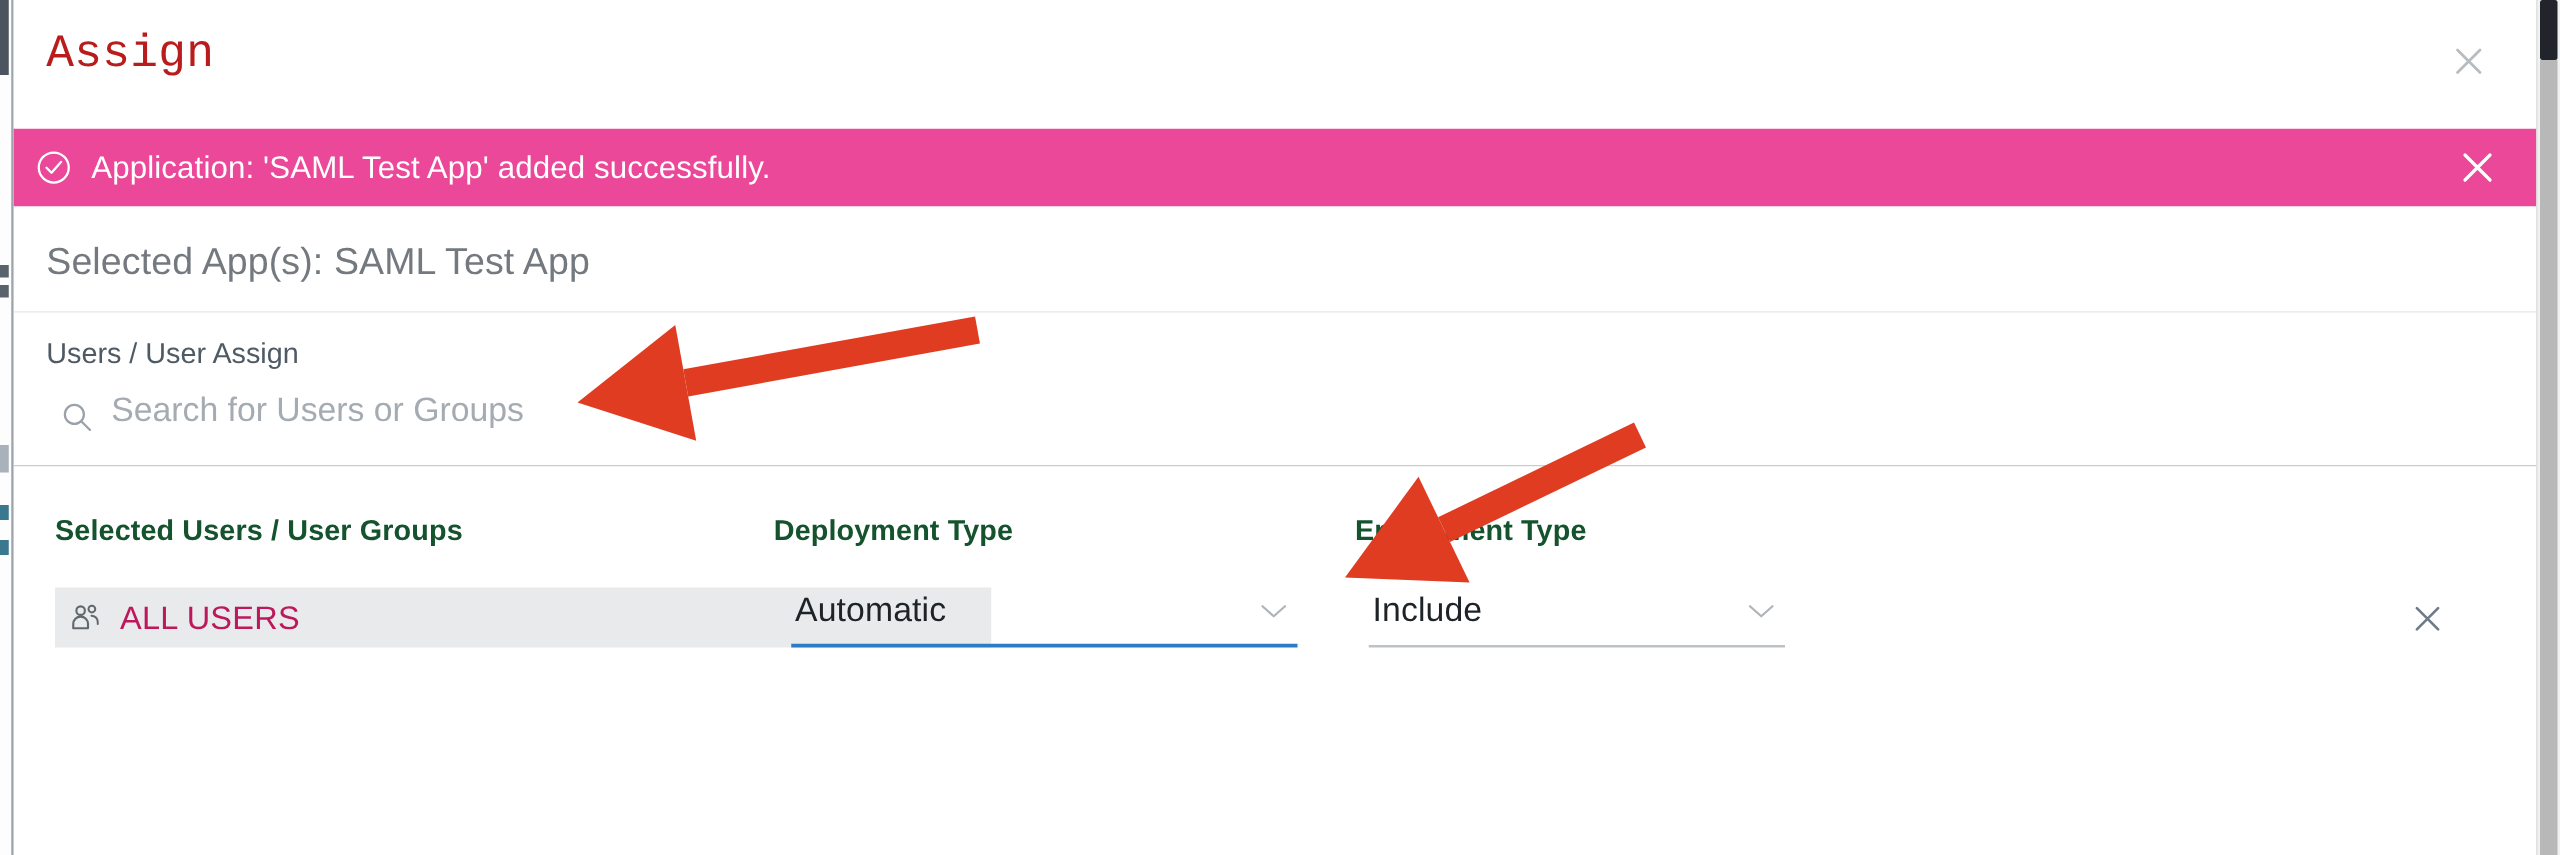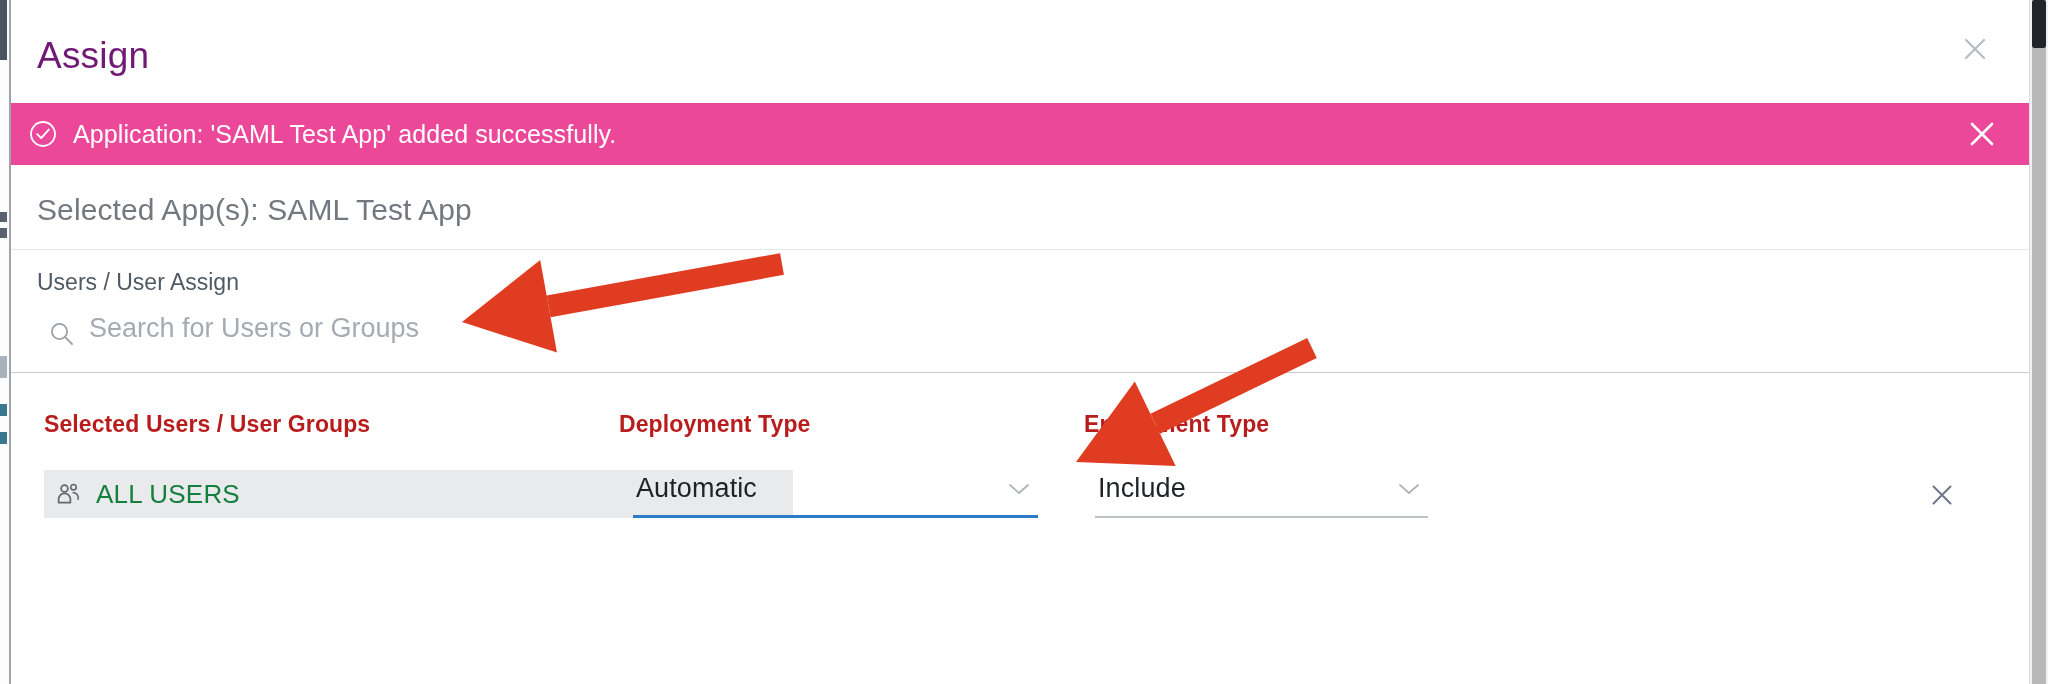--- a/index.html
+++ b/index.html
@@ -63,26 +63,27 @@
   .modal-header {
     position: absolute;
     left: 0; top: 0;
     width: 100%;
     height: 102px;
     background: #ffffff;
   }
   .modal-title {
     position: absolute;
     left: 26px;
-    top: 34px;
+    top: 22px;
     font-size: 37px;
     font-weight: 400;
-    color: #701a75;
+    color: #b91c1c;
     letter-spacing: .2px;
     line-height: 1.2;
+    font-family: Liberation Mono, monospace;
   }
   .header-close {
     position: absolute;
     right: 36px;
     top: 30px;
     width: 38px;
     height: 38px;
     display: flex;
     align-items: center;
     justify-content: center;
@@ -201,21 +202,21 @@
     position: absolute;
     top: 246px;
     left: 0;
     width: 100%;
     height: 36px;
   }
   .col-head {
     position: absolute;
     font-size: 23px;
     font-weight: 700;
-    color: #b91c1c;
+    color: #14532d;
     letter-spacing: .1px;
   }
   .col-head.c1 { left: 33px; }
   .col-head.c2 { left: 608px; text-align: center; }
   .col-head.c3 { left: 1073px; }
 
   .row {
     position: absolute;
     top: 305px;
     left: 0;
@@ -234,21 +235,21 @@
   }
   .chip-icon {
     margin-left: 12px;
     width: 28px;
     height: 24px;
     flex: 0 0 auto;
   }
   .chip-label {
     margin-left: 12px;
     font-size: 26px;
-    color: #15803d;
+    color: #be185d;
     letter-spacing: .2px;
   }
 
   .select {
     position: absolute;
     top: 0;
     height: 48px;
   }
   .select.deployment { left: 622px; width: 405px; }
   .select.entitlement { left: 1084px; width: 333px; }

